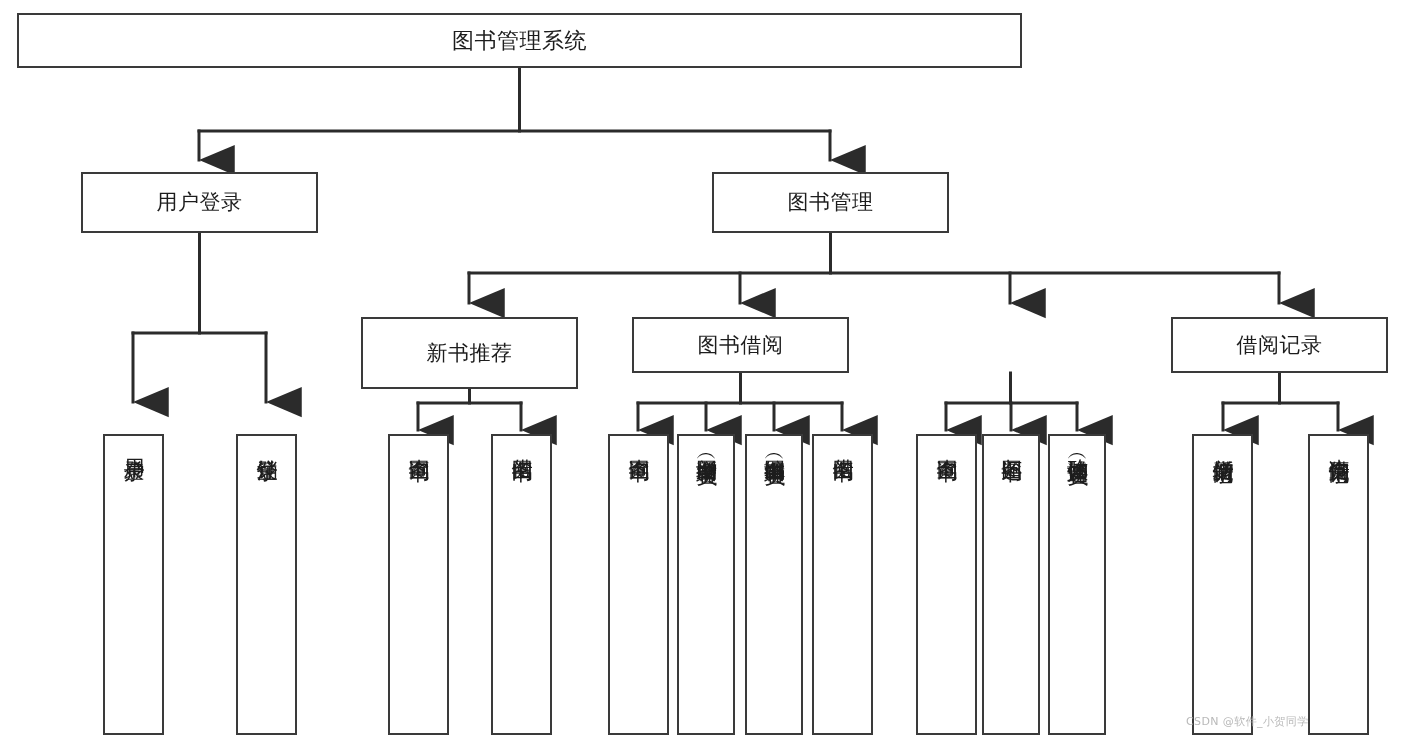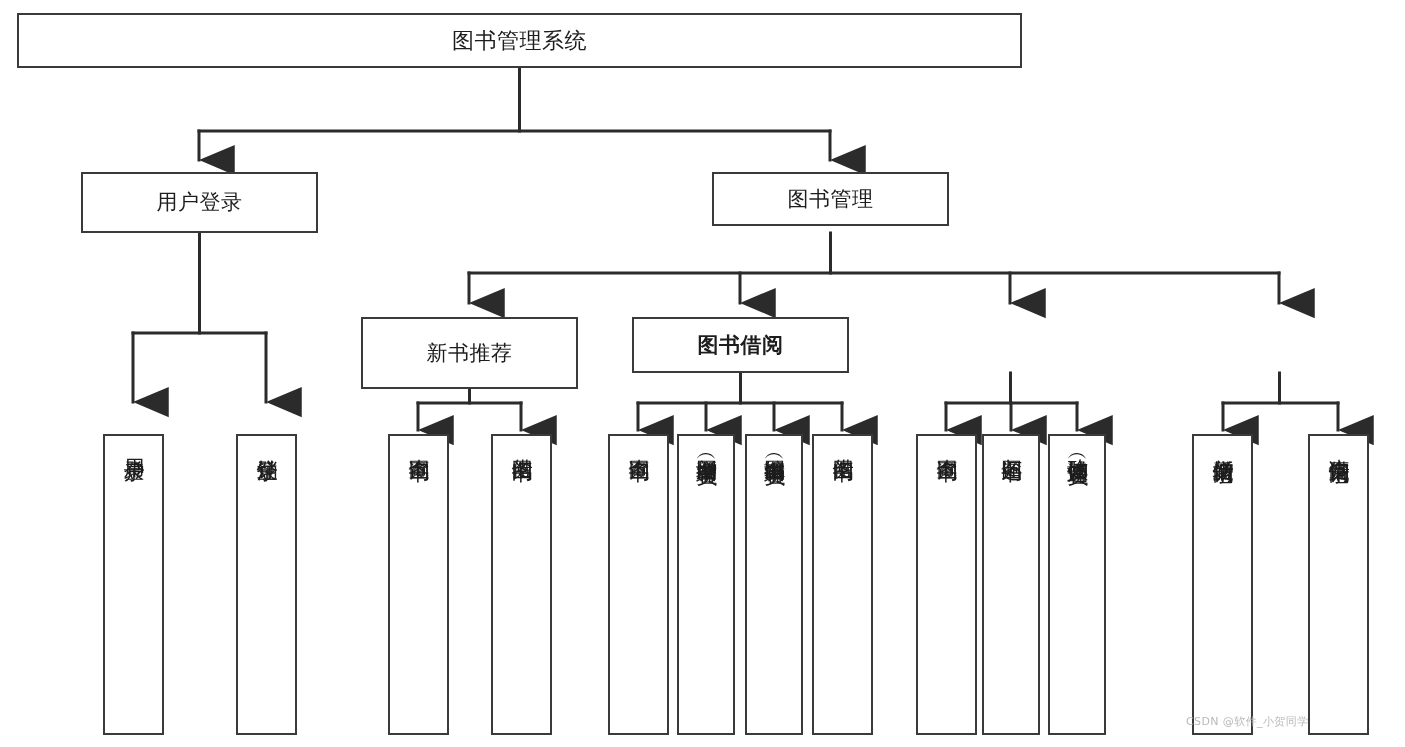--- a/index.html
+++ b/index.html
@@ -135,33 +135,36 @@
   </svg>
 
   <div class="node horiz root" style="left:17px; top:13px; width:1005px; height:55px;">
     <span class="label">图书管理系统</span>
   </div>
 
   <div class="node horiz" style="left:81px; top:172px; width:237px; height:61px;">
     <span class="label">用户登录</span>
   </div>
 
-  <div class="node horiz" style="left:712px; top:172px; width:237px; height:54px;">
+  <div class="node horiz" style="left:712px; top:172px; width:237px; height:61px;">
     <span class="label">图书管理</span>
   </div>
 
   <div class="node horiz" style="left:361px; top:317px; width:217px; height:72px;">
     <span class="label">新书推荐</span>
   </div>
 
-  <div class="node horiz" style="left:632px; top:317px; width:217px; height:56px;font-weight:bold;">
+  <div class="node horiz" style="left:632px; top:317px; width:217px; height:56px;">
     <span class="label">图书借阅</span>
   </div>
 
 
+  <div class="node horiz" style="left:1171px; top:317px; width:217px; height:56px;">
+    <span class="label">借阅记录</span>
+  </div>
 
   <div class="node vert" style="left:103px; top:434px; width:61px; height:301px;">
     <span class="label">用户登录</span>
   </div>
 
   <div class="node vert" style="left:236px; top:434px; width:61px; height:301px;">
     <span class="label">注销登录</span>
   </div>
 
   <div class="node vert" style="left:388px; top:434px; width:61px; height:301px;">

